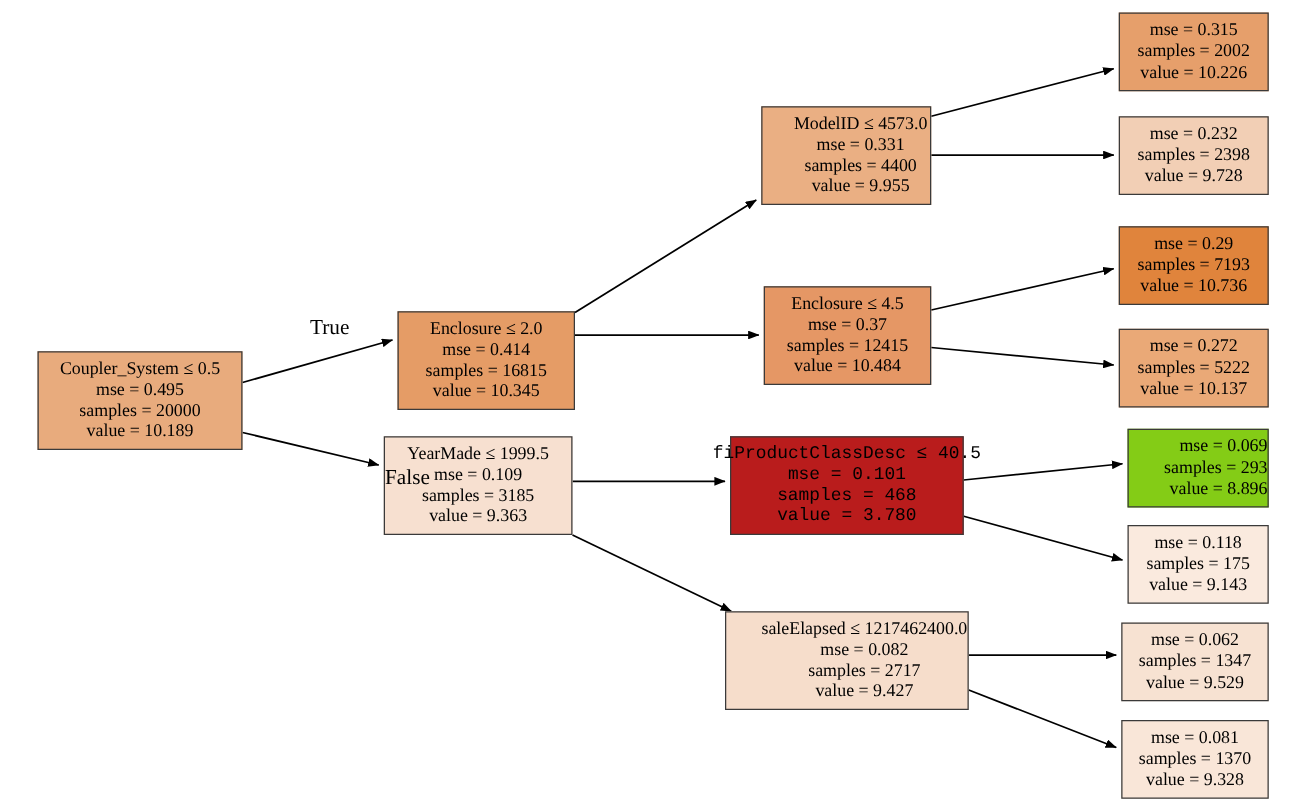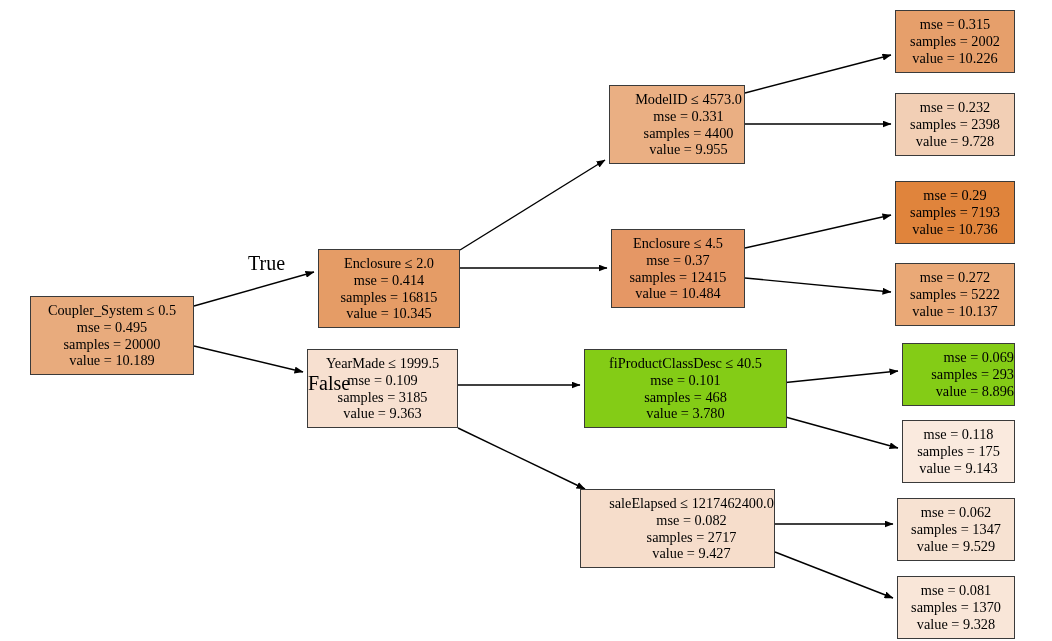--- a/index.html
+++ b/index.html
@@ -35,21 +35,21 @@
     line-height: 1.18;
     font-size: 14.3px;
     color: #000000;
     white-space: nowrap;
   }
   .node .line {
     display: block;
   }
   .edge-label {
     position: absolute;
-    font-size: 20px;
+    font-size: 17px;
     color: #000000;
     white-space: nowrap;
   }
 </style>
 </head>
 <body>
 
 <div id="canvas">
   <svg id="edge-layer" viewBox="0 0 1052 641" width="1052" height="641" xmlns="http://www.w3.org/2000/svg">
     <defs>
@@ -68,21 +68,21 @@
         <line x1="745" y1="278" x2="891" y2="292" stroke="#000000" stroke-width="1.4" marker-end="url(#arrowhead)"></line>
         <line x1="458" y1="385" x2="580" y2="385" stroke="#000000" stroke-width="1.4" marker-end="url(#arrowhead)"></line>
         <line x1="458" y1="428" x2="585" y2="489" stroke="#000000" stroke-width="1.4" marker-end="url(#arrowhead)"></line>
         <line x1="771" y1="384" x2="898" y2="371" stroke="#000000" stroke-width="1.4" marker-end="url(#arrowhead)"></line>
         <line x1="771" y1="413" x2="898" y2="448" stroke="#000000" stroke-width="1.4" marker-end="url(#arrowhead)"></line>
         <line x1="775" y1="524" x2="893" y2="524" stroke="#000000" stroke-width="1.4" marker-end="url(#arrowhead)"></line>
         <line x1="775" y1="552" x2="893" y2="598" stroke="#000000" stroke-width="1.4" marker-end="url(#arrowhead)"></line>
       </g>
   </svg>
   <div id="nodes-group">
-      <div class="node" style="left: 30px; top: 296px; width: 164px; height: 79px; background: rgb(232, 171, 125); border-color: rgb(58, 58, 58);">
+      <div class="node" style="left: 30px; top: 281px; width: 164px; height: 79px; background: rgb(232, 171, 125); border-color: rgb(58, 58, 58);">
         <span class="line">Coupler_System ≤ 0.5</span>
         <span class="line">mse = 0.495</span>
         <span class="line">samples = 20000</span>
         <span class="line">value = 10.189</span>
       </div>
       <div class="node" style="left: 318px; top: 249px; width: 142px; height: 79px; background: rgb(229, 156, 102); border-color: rgb(58, 58, 58);">
         <span class="line">Enclosure ≤ 2.0</span>
         <span class="line">mse = 0.414</span>
         <span class="line">samples = 16815</span>
         <span class="line">value = 10.345</span>
@@ -98,21 +98,21 @@
         <span class="line">mse = 0.331</span>
         <span class="line">samples = 4400</span>
         <span class="line">value = 9.955</span>
       </div>
       <div class="node" style="left: 611px; top: 229px; width: 134px; height: 79px; background: rgb(229, 151, 101); border-color: rgb(58, 58, 58);">
         <span class="line">Enclosure ≤ 4.5</span>
         <span class="line">mse = 0.37</span>
         <span class="line">samples = 12415</span>
         <span class="line">value = 10.484</span>
       </div>
-      <div class="node" style="left: 584px; top: 349px; width: 203px; height: 79px; background: #84cc16; border-color: rgb(58, 58, 58);">
+      <div class="node" style="left: 584px; top: 349px; width: 187px; height: 79px; background: #b91c1c; border-color: rgb(58, 58, 58); font-family: Liberation Mono, monospace;">
         <span class="line">fiProductClassDesc ≤ 40.5</span>
         <span class="line">mse = 0.101</span>
         <span class="line">samples = 468</span>
         <span class="line">value = 3.780</span>
       </div>
       <div class="node" style="left: 580px; top: 489px; width: 195px; height: 79px; background: rgb(246, 221, 203); border-color: rgb(58, 58, 58); padding-left: 28px;">
         <span class="line">saleElapsed ≤ 1217462400.0</span>
         <span class="line">mse = 0.082</span>
         <span class="line">samples = 2717</span>
         <span class="line">value = 9.427</span>

